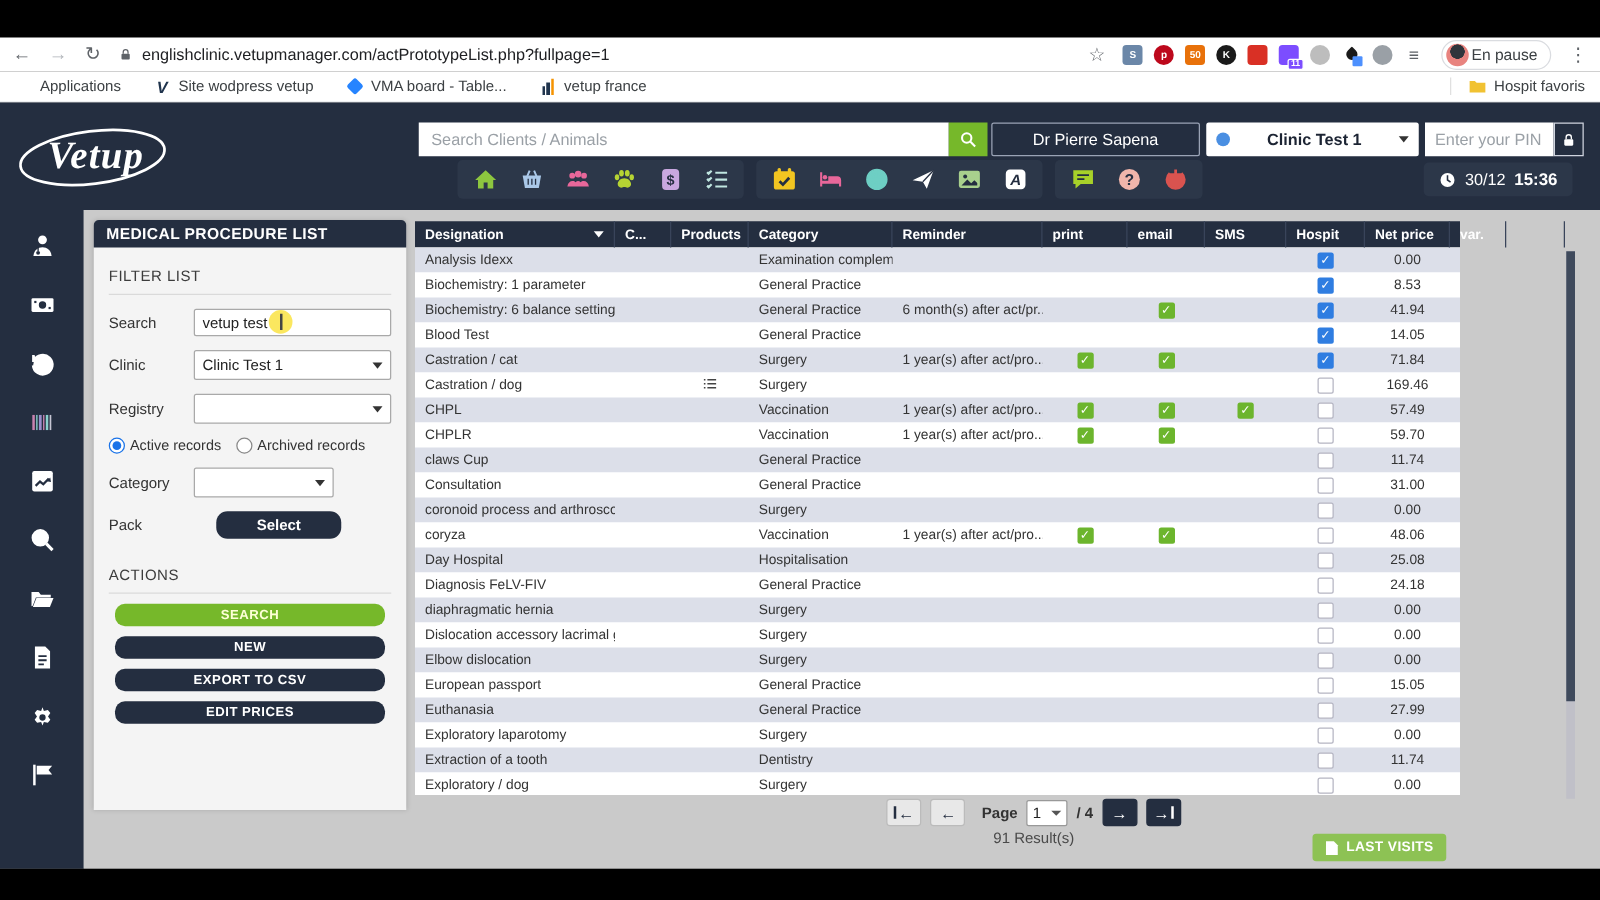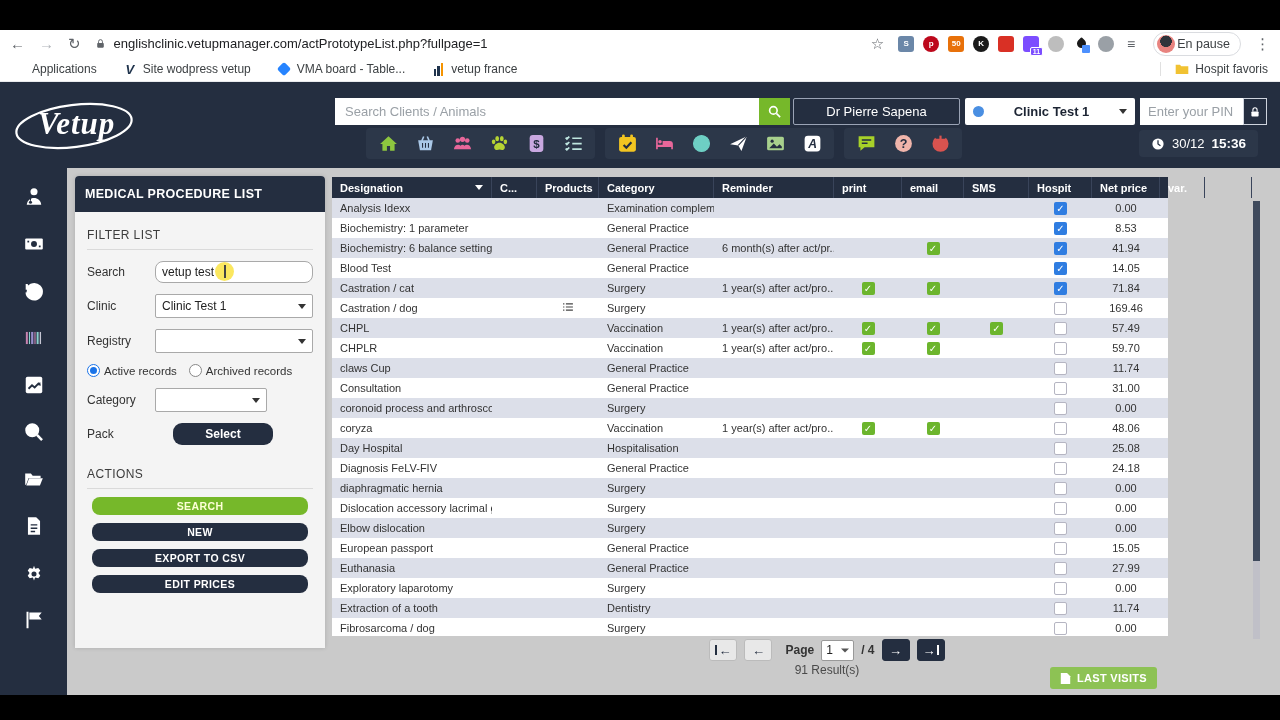--- a/index.html
+++ b/index.html
@@ -69,27 +69,27 @@
   .clockdate{font-size:13px}.clocktime{font-size:13.5px;font-weight:bold}
 
   .sidebar{position:absolute;top:86px;left:0;width:67px;height:527px;background:#242e40;display:flex;flex-direction:column;align-items:center;padding-top:18px;gap:25px}
   .sideicon{width:22px;height:22px;color:#fff;cursor:pointer}
   .sideicon svg{width:22px;height:22px;fill:currentColor}
 
   .main{position:absolute;top:86px;left:67px;width:1213px;height:527px;background:#cacaca}
 
   
   .panel{position:absolute;left:8px;top:8px;width:250px;height:472px;background:#f4f4f4;border-radius:4px 4px 0 0;box-shadow:0 0 4px rgba(0,0,0,.15)}
-  .paneltitle{height:36px;background:#242e40;border-radius:4px 4px 0 0;color:#fff;font-size:12.5px;font-weight:bold;letter-spacing:.3px;display:flex;align-items:center;padding:0 10px}
+  .paneltitle{height:22px;background:#242e40;border-radius:4px 4px 0 0;color:#fff;font-size:12.5px;font-weight:bold;letter-spacing:.3px;display:flex;align-items:center;padding:0 10px}
   .panelbody{padding:10px 12px}
   .sechead{font-size:12px;color:#3c3c3c;letter-spacing:.4px;border-bottom:1px solid #dadada;padding:6px 0 7px}
   .frow{display:flex;align-items:center;margin-top:11px}
   .flabel{width:68px;font-size:12px;color:#333}
   .fctl{position:relative;flex:1}
-  .finput{width:100%;height:22px;border:1px solid #a9a9a9;border-radius:8px;background:#fff;font-size:12px;padding:0 6px;color:#222;outline:none}
+  .finput{width:100%;height:22px;border:1px solid #a9a9a9;border-radius:2px;background:#fff;font-size:12px;padding:0 6px;color:#222;outline:none}
   .fselect{width:100%;height:24px;border:1px solid #a9a9a9;border-radius:2px;background:#fff;font-size:12px;display:flex;align-items:center;padding:0 6px;color:#222}
   .fselect .caret{margin-left:auto}
   .wavy{text-decoration:underline;text-decoration-style:wavy;text-decoration-color:#e04a3f;text-decoration-thickness:1px;text-underline-offset:3px}
   .cursorblob{position:absolute;left:60px;top:1px;width:19px;height:19px;border-radius:50%;background:rgba(250,227,67,.85)}
   .cursorblob i{position:absolute;left:9px;top:3px;width:1.5px;height:13px;background:#444}
   .radiorow{display:flex;align-items:center;gap:4px;margin-top:11px;font-size:11.5px;color:#333}
   .radio{width:13px;height:13px;border-radius:50%;border:1px solid #888;background:#fff;display:inline-flex;align-items:center;justify-content:center}
   .radio.on{border-color:#1a73e8}
   .radio.on i{width:7px;height:7px;border-radius:50%;background:#1a73e8}
   .radiolabel{margin-right:8px}
@@ -1022,21 +1022,21 @@
               <div class="td center"></div>
               <div class="td center">
                 <span class="editpen">
                   <svg viewBox="0 0 20 20">
                     <path d="M3 17l1-4 9.5-9.5a1.8 1.8 0 0 1 2.6 0l.4.4a1.8 1.8 0 0 1 0 2.6L7 16z"></path>
                   </svg>
                 </span>
               </div>
             </div>
             <div class="trow">
-              <div class="td">Fibrosarcoma / dog</div>
+              <div class="td">Exploratory / dog</div>
               <div class="td"></div>
               <div class="td center"></div>
               <div class="td">Surgery</div>
               <div class="td"></div>
               <div class="td center"></div>
               <div class="td center"></div>
               <div class="td center"></div>
               <div class="td center">
                 <span class="chk empty"></span>
               </div>

